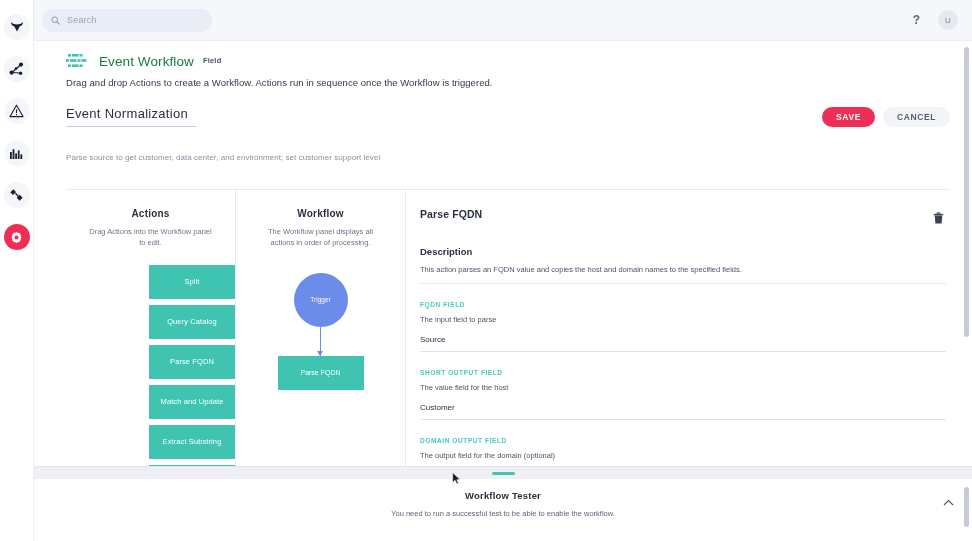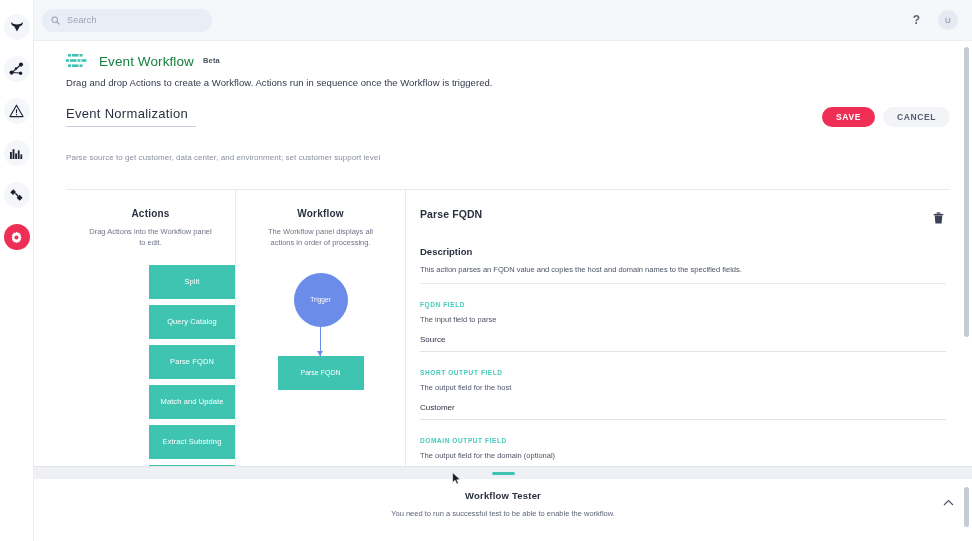--- a/index.html
+++ b/index.html
@@ -309,21 +309,21 @@
                 <rect x="4" y="6.2" width="6.5" height="2.6"></rect>
                 <rect x="11.5" y="6.2" width="3" height="2.6"></rect>
                 <rect x="15.5" y="6.2" width="5" height="2.6"></rect>
                 <rect x="2" y="11.4" width="3" height="2.6"></rect>
                 <rect x="6" y="11.4" width="6.5" height="2.6"></rect>
                 <rect x="13.5" y="11.4" width="3" height="2.6"></rect>
               </g>
             </svg>
           </span>
           <span class="app-title">Event Workflow</span>
-          <span class="beta">Beta</span>
+          <span class="beta">Field</span>
         </div>
 
         <div class="app-sub">Drag and drop Actions to create a Workflow. Actions run in sequence once the Workflow is triggered.</div>
 
         <div class="name-row">
           <div class="wf-name">Event Normalization</div>
           <div class="btns">
             <button class="btn-save">SAVE</button>
             <button class="btn-cancel">CANCEL</button>
           </div>
@@ -374,21 +374,21 @@
             <div class="detail-sec-b">This action parses an FQDN value and copies the host and domain names to the specified fields.</div>
 
             <div class="field-group">
               <div class="field-label">FQDN FIELD</div>
               <div class="field-hint">The input field to parse</div>
               <div class="field-value">Source</div>
             </div>
 
             <div class="field-group">
               <div class="field-label">SHORT OUTPUT FIELD</div>
-              <div class="field-hint">The output field for the host</div>
+              <div class="field-hint">The value field for the host</div>
               <div class="field-value">Customer</div>
             </div>
 
             <div class="field-group">
               <div class="field-label">DOMAIN OUTPUT FIELD</div>
               <div class="field-hint">The output field for the domain (optional)</div>
               <div class="field-value">Data Center</div>
             </div>
           </div>
 

